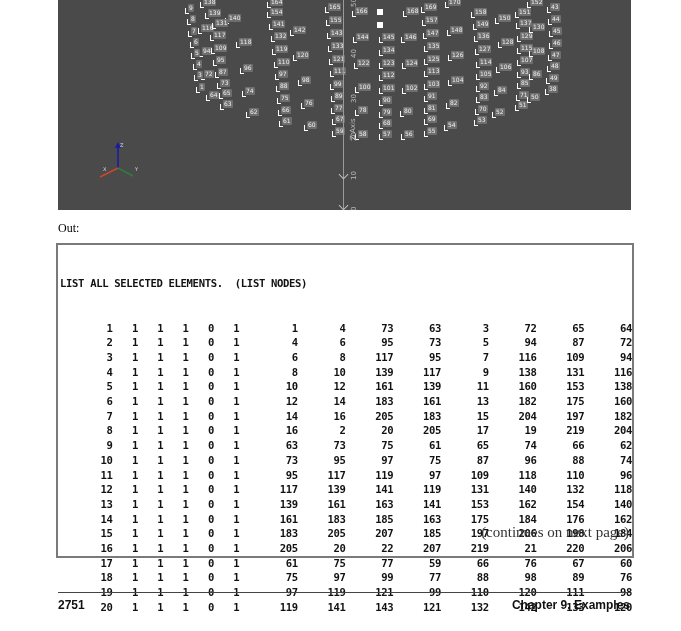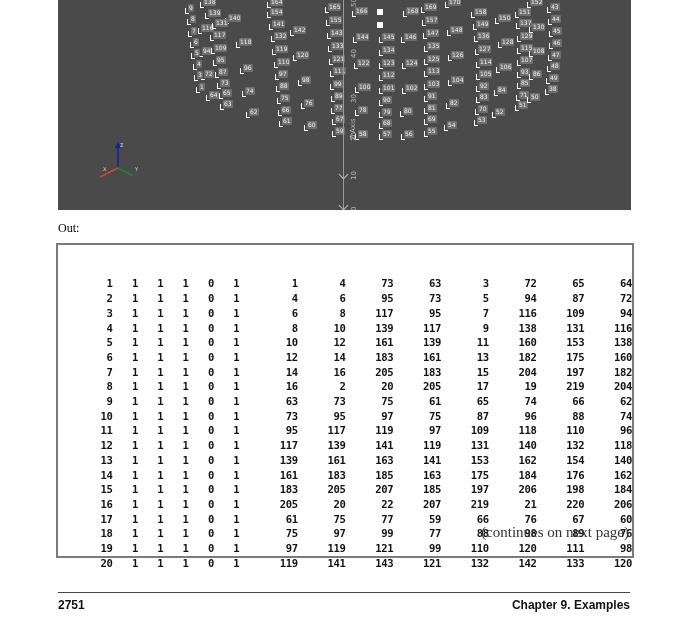--- a/index.html
+++ b/index.html
@@ -187,20 +187,21 @@
     <text x="32" y="9" font-size="5" fill="#ddd" font-family="DejaVu Sans, sans-serif">Z</text>
     <text x="15" y="33" font-size="5" fill="#ddd" font-family="DejaVu Sans, sans-serif">X</text>
     <text x="47" y="33" font-size="5" fill="#ddd" font-family="DejaVu Sans, sans-serif">Y</text>
   </svg>
 </div>
 
 <div class="out-label">Out:</div>
 
 <div class="out-box">
   <div class="out-pre">
+    <span class="out-header">LIST ALL SELECTED ELEMENTS.  (LIST NODES)</span>
     <div id="rows"><div class="row"><span class="cell c-idx">1</span><span class="cell c-f">1</span><span class="cell c-f">1</span><span class="cell c-f">1</span><span class="cell c-f">0</span><span class="cell c-f">1</span><span class="cell c-n1">1</span><span class="cell c-n">4</span><span class="cell c-n">73</span><span class="cell c-n">63</span><span class="cell c-n">3</span><span class="cell c-n">72</span><span class="cell c-n">65</span><span class="cell c-n">64</span></div><div class="row"><span class="cell c-idx">2</span><span class="cell c-f">1</span><span class="cell c-f">1</span><span class="cell c-f">1</span><span class="cell c-f">0</span><span class="cell c-f">1</span><span class="cell c-n1">4</span><span class="cell c-n">6</span><span class="cell c-n">95</span><span class="cell c-n">73</span><span class="cell c-n">5</span><span class="cell c-n">94</span><span class="cell c-n">87</span><span class="cell c-n">72</span></div><div class="row"><span class="cell c-idx">3</span><span class="cell c-f">1</span><span class="cell c-f">1</span><span class="cell c-f">1</span><span class="cell c-f">0</span><span class="cell c-f">1</span><span class="cell c-n1">6</span><span class="cell c-n">8</span><span class="cell c-n">117</span><span class="cell c-n">95</span><span class="cell c-n">7</span><span class="cell c-n">116</span><span class="cell c-n">109</span><span class="cell c-n">94</span></div><div class="row"><span class="cell c-idx">4</span><span class="cell c-f">1</span><span class="cell c-f">1</span><span class="cell c-f">1</span><span class="cell c-f">0</span><span class="cell c-f">1</span><span class="cell c-n1">8</span><span class="cell c-n">10</span><span class="cell c-n">139</span><span class="cell c-n">117</span><span class="cell c-n">9</span><span class="cell c-n">138</span><span class="cell c-n">131</span><span class="cell c-n">116</span></div><div class="row"><span class="cell c-idx">5</span><span class="cell c-f">1</span><span class="cell c-f">1</span><span class="cell c-f">1</span><span class="cell c-f">0</span><span class="cell c-f">1</span><span class="cell c-n1">10</span><span class="cell c-n">12</span><span class="cell c-n">161</span><span class="cell c-n">139</span><span class="cell c-n">11</span><span class="cell c-n">160</span><span class="cell c-n">153</span><span class="cell c-n">138</span></div><div class="row"><span class="cell c-idx">6</span><span class="cell c-f">1</span><span class="cell c-f">1</span><span class="cell c-f">1</span><span class="cell c-f">0</span><span class="cell c-f">1</span><span class="cell c-n1">12</span><span class="cell c-n">14</span><span class="cell c-n">183</span><span class="cell c-n">161</span><span class="cell c-n">13</span><span class="cell c-n">182</span><span class="cell c-n">175</span><span class="cell c-n">160</span></div><div class="row"><span class="cell c-idx">7</span><span class="cell c-f">1</span><span class="cell c-f">1</span><span class="cell c-f">1</span><span class="cell c-f">0</span><span class="cell c-f">1</span><span class="cell c-n1">14</span><span class="cell c-n">16</span><span class="cell c-n">205</span><span class="cell c-n">183</span><span class="cell c-n">15</span><span class="cell c-n">204</span><span class="cell c-n">197</span><span class="cell c-n">182</span></div><div class="row"><span class="cell c-idx">8</span><span class="cell c-f">1</span><span class="cell c-f">1</span><span class="cell c-f">1</span><span class="cell c-f">0</span><span class="cell c-f">1</span><span class="cell c-n1">16</span><span class="cell c-n">2</span><span class="cell c-n">20</span><span class="cell c-n">205</span><span class="cell c-n">17</span><span class="cell c-n">19</span><span class="cell c-n">219</span><span class="cell c-n">204</span></div><div class="row"><span class="cell c-idx">9</span><span class="cell c-f">1</span><span class="cell c-f">1</span><span class="cell c-f">1</span><span class="cell c-f">0</span><span class="cell c-f">1</span><span class="cell c-n1">63</span><span class="cell c-n">73</span><span class="cell c-n">75</span><span class="cell c-n">61</span><span class="cell c-n">65</span><span class="cell c-n">74</span><span class="cell c-n">66</span><span class="cell c-n">62</span></div><div class="row"><span class="cell c-idx">10</span><span class="cell c-f">1</span><span class="cell c-f">1</span><span class="cell c-f">1</span><span class="cell c-f">0</span><span class="cell c-f">1</span><span class="cell c-n1">73</span><span class="cell c-n">95</span><span class="cell c-n">97</span><span class="cell c-n">75</span><span class="cell c-n">87</span><span class="cell c-n">96</span><span class="cell c-n">88</span><span class="cell c-n">74</span></div><div class="row"><span class="cell c-idx">11</span><span class="cell c-f">1</span><span class="cell c-f">1</span><span class="cell c-f">1</span><span class="cell c-f">0</span><span class="cell c-f">1</span><span class="cell c-n1">95</span><span class="cell c-n">117</span><span class="cell c-n">119</span><span class="cell c-n">97</span><span class="cell c-n">109</span><span class="cell c-n">118</span><span class="cell c-n">110</span><span class="cell c-n">96</span></div><div class="row"><span class="cell c-idx">12</span><span class="cell c-f">1</span><span class="cell c-f">1</span><span class="cell c-f">1</span><span class="cell c-f">0</span><span class="cell c-f">1</span><span class="cell c-n1">117</span><span class="cell c-n">139</span><span class="cell c-n">141</span><span class="cell c-n">119</span><span class="cell c-n">131</span><span class="cell c-n">140</span><span class="cell c-n">132</span><span class="cell c-n">118</span></div><div class="row"><span class="cell c-idx">13</span><span class="cell c-f">1</span><span class="cell c-f">1</span><span class="cell c-f">1</span><span class="cell c-f">0</span><span class="cell c-f">1</span><span class="cell c-n1">139</span><span class="cell c-n">161</span><span class="cell c-n">163</span><span class="cell c-n">141</span><span class="cell c-n">153</span><span class="cell c-n">162</span><span class="cell c-n">154</span><span class="cell c-n">140</span></div><div class="row"><span class="cell c-idx">14</span><span class="cell c-f">1</span><span class="cell c-f">1</span><span class="cell c-f">1</span><span class="cell c-f">0</span><span class="cell c-f">1</span><span class="cell c-n1">161</span><span class="cell c-n">183</span><span class="cell c-n">185</span><span class="cell c-n">163</span><span class="cell c-n">175</span><span class="cell c-n">184</span><span class="cell c-n">176</span><span class="cell c-n">162</span></div><div class="row"><span class="cell c-idx">15</span><span class="cell c-f">1</span><span class="cell c-f">1</span><span class="cell c-f">1</span><span class="cell c-f">0</span><span class="cell c-f">1</span><span class="cell c-n1">183</span><span class="cell c-n">205</span><span class="cell c-n">207</span><span class="cell c-n">185</span><span class="cell c-n">197</span><span class="cell c-n">206</span><span class="cell c-n">198</span><span class="cell c-n">184</span></div><div class="row"><span class="cell c-idx">16</span><span class="cell c-f">1</span><span class="cell c-f">1</span><span class="cell c-f">1</span><span class="cell c-f">0</span><span class="cell c-f">1</span><span class="cell c-n1">205</span><span class="cell c-n">20</span><span class="cell c-n">22</span><span class="cell c-n">207</span><span class="cell c-n">219</span><span class="cell c-n">21</span><span class="cell c-n">220</span><span class="cell c-n">206</span></div><div class="row"><span class="cell c-idx">17</span><span class="cell c-f">1</span><span class="cell c-f">1</span><span class="cell c-f">1</span><span class="cell c-f">0</span><span class="cell c-f">1</span><span class="cell c-n1">61</span><span class="cell c-n">75</span><span class="cell c-n">77</span><span class="cell c-n">59</span><span class="cell c-n">66</span><span class="cell c-n">76</span><span class="cell c-n">67</span><span class="cell c-n">60</span></div><div class="row"><span class="cell c-idx">18</span><span class="cell c-f">1</span><span class="cell c-f">1</span><span class="cell c-f">1</span><span class="cell c-f">0</span><span class="cell c-f">1</span><span class="cell c-n1">75</span><span class="cell c-n">97</span><span class="cell c-n">99</span><span class="cell c-n">77</span><span class="cell c-n">88</span><span class="cell c-n">98</span><span class="cell c-n">89</span><span class="cell c-n">76</span></div><div class="row"><span class="cell c-idx">19</span><span class="cell c-f">1</span><span class="cell c-f">1</span><span class="cell c-f">1</span><span class="cell c-f">0</span><span class="cell c-f">1</span><span class="cell c-n1">97</span><span class="cell c-n">119</span><span class="cell c-n">121</span><span class="cell c-n">99</span><span class="cell c-n">110</span><span class="cell c-n">120</span><span class="cell c-n">111</span><span class="cell c-n">98</span></div><div class="row"><span class="cell c-idx">20</span><span class="cell c-f">1</span><span class="cell c-f">1</span><span class="cell c-f">1</span><span class="cell c-f">0</span><span class="cell c-f">1</span><span class="cell c-n1">119</span><span class="cell c-n">141</span><span class="cell c-n">143</span><span class="cell c-n">121</span><span class="cell c-n">132</span><span class="cell c-n">142</span><span class="cell c-n">133</span><span class="cell c-n">120</span></div></div>
   </div>
 </div>
 
 <div class="continues">(continues on next page)</div>
 
 <div class="footer-rule"></div>
 <div class="footer-page">2751</div>
 <div class="footer-chapter">Chapter 9.  Examples</div>
 

